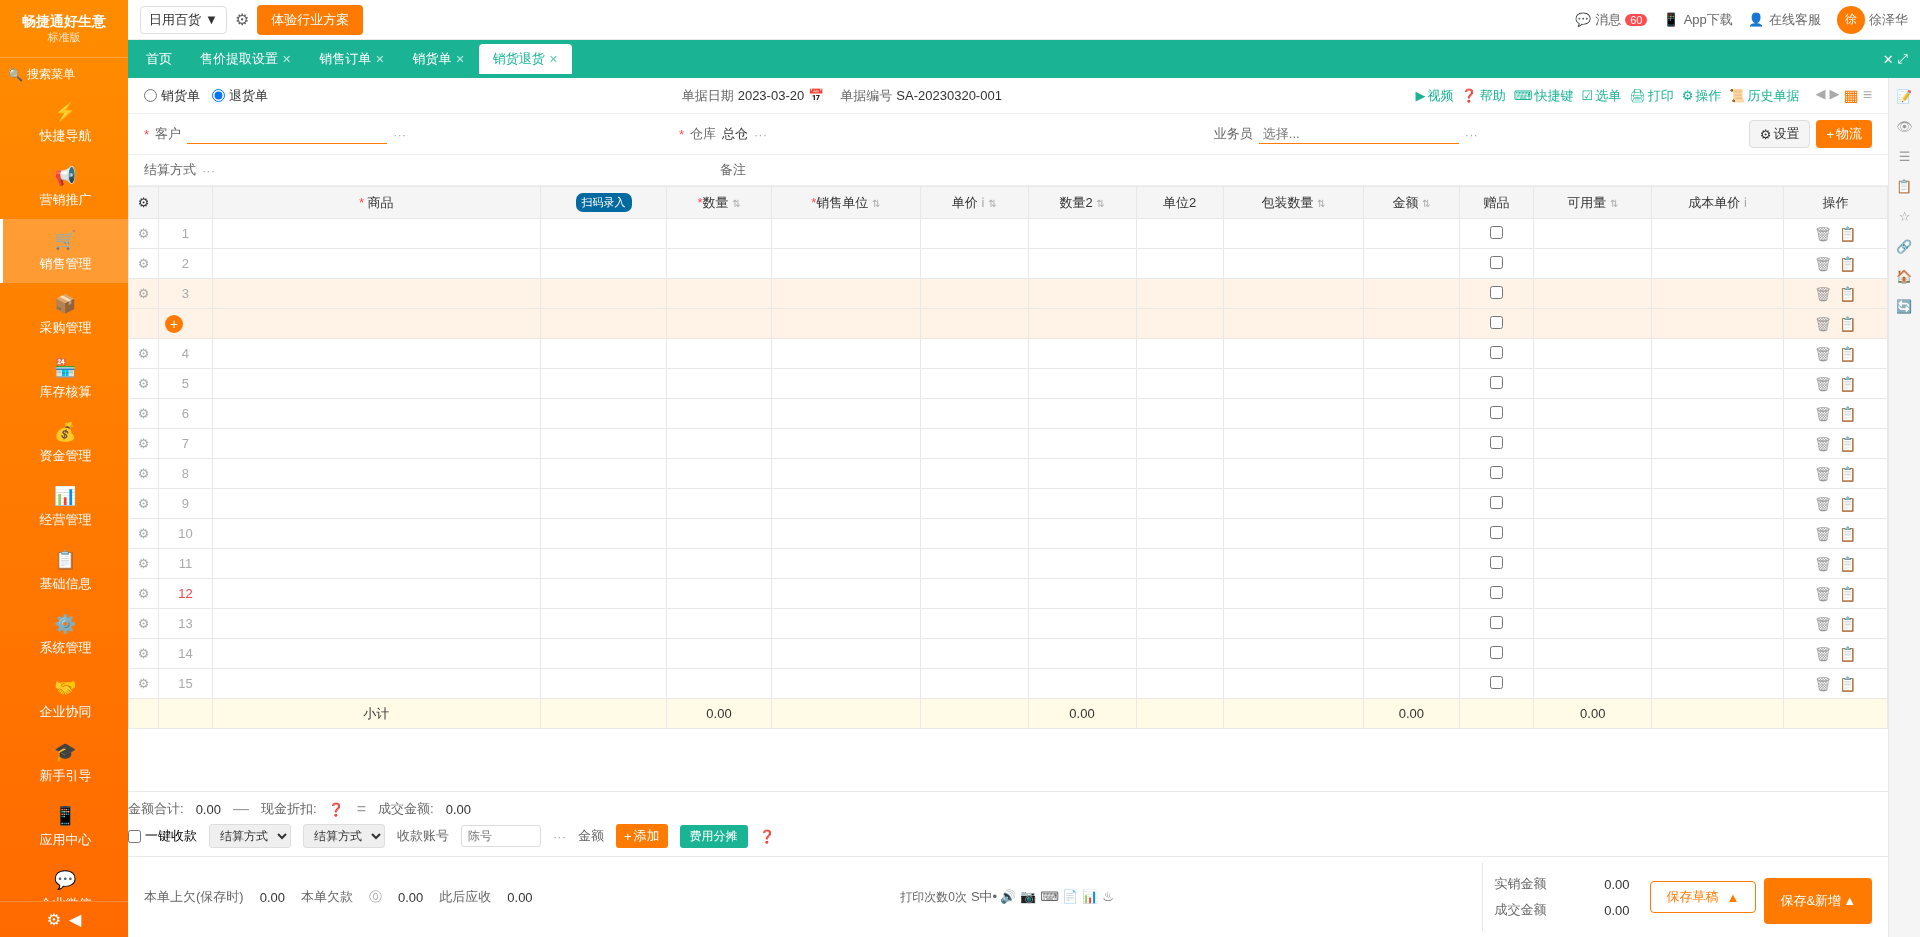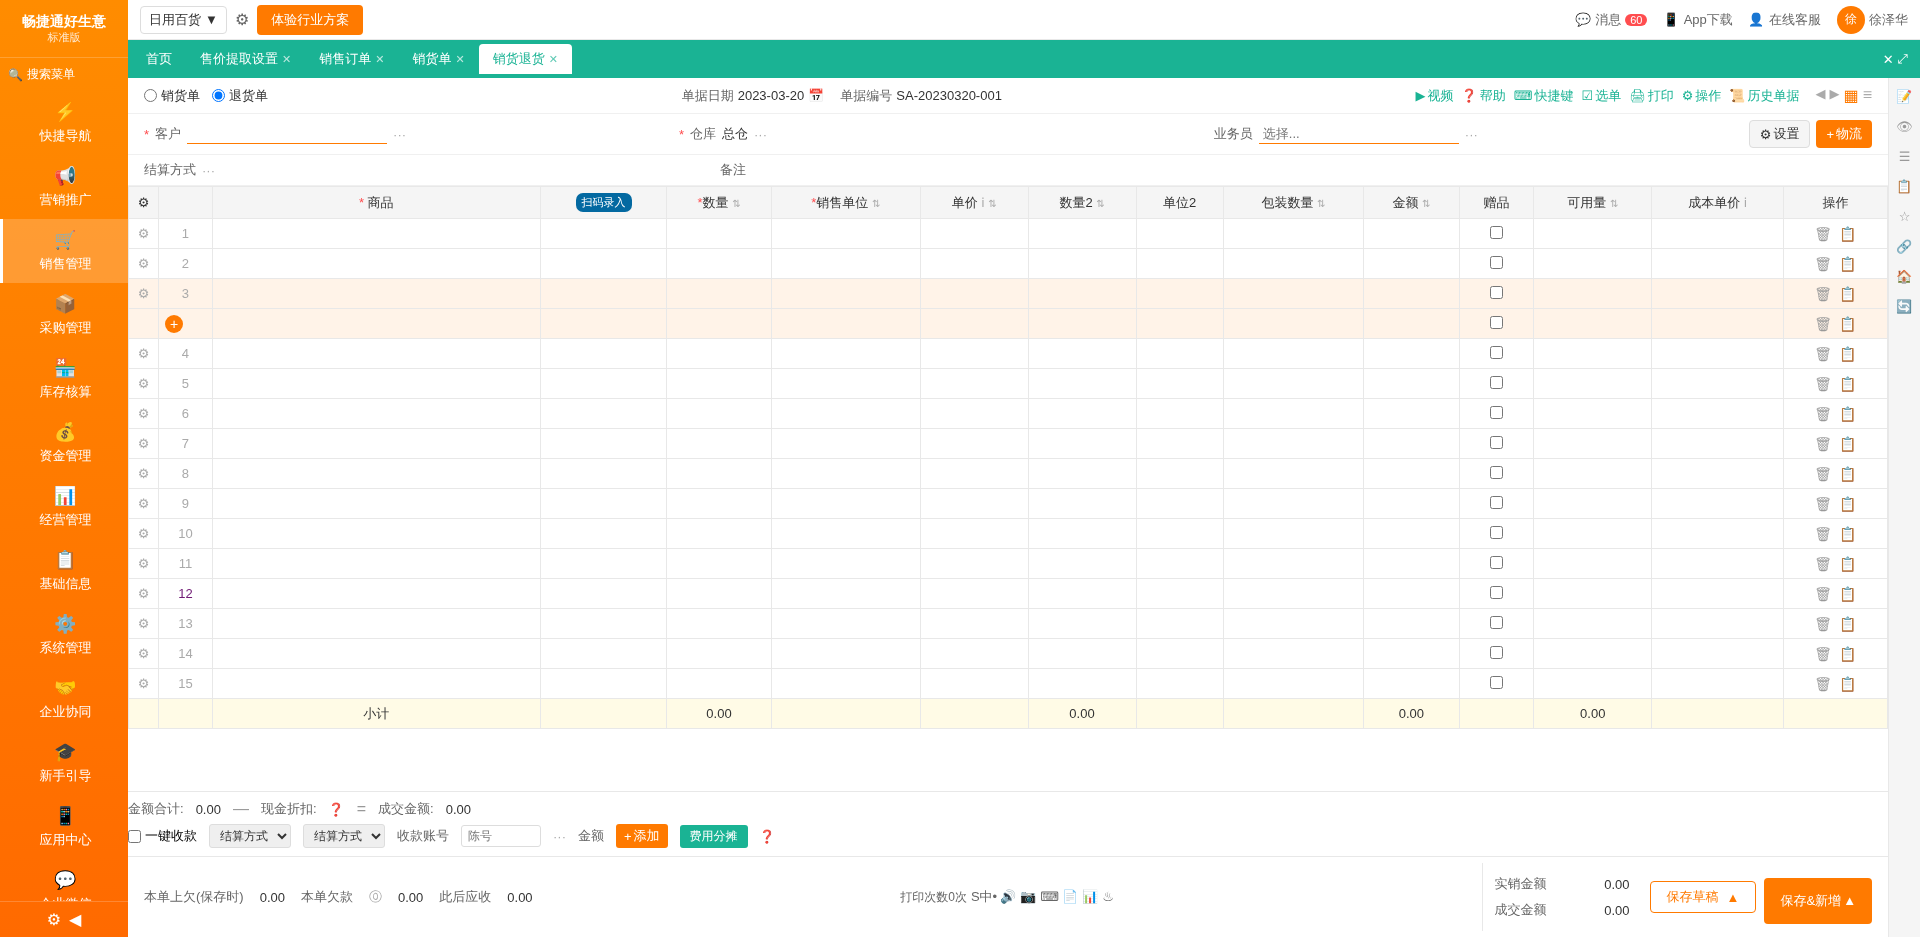--- a/index.html
+++ b/index.html
@@ -822,21 +822,21 @@
     <td><input type="checkbox" style=""></td>
     <td></td>
     <td></td>
     <td>
       <button class="action-btn">🗑</button>
       <button class="action-btn">📋</button>
     </td>
   </tr>
               <tr>
     <td><span style="color:#aaa;cursor:pointer;">⚙</span></td>
-    <td style="color:#701a75;">12</td>
+    <td style="color:#ef4444;">12</td>
     <td></td>
     <td></td>
     <td></td>
     <td></td>
     <td></td>
     <td></td>
     <td></td>
     <td></td>
     <td></td>
     <td><input type="checkbox" style=""></td>

